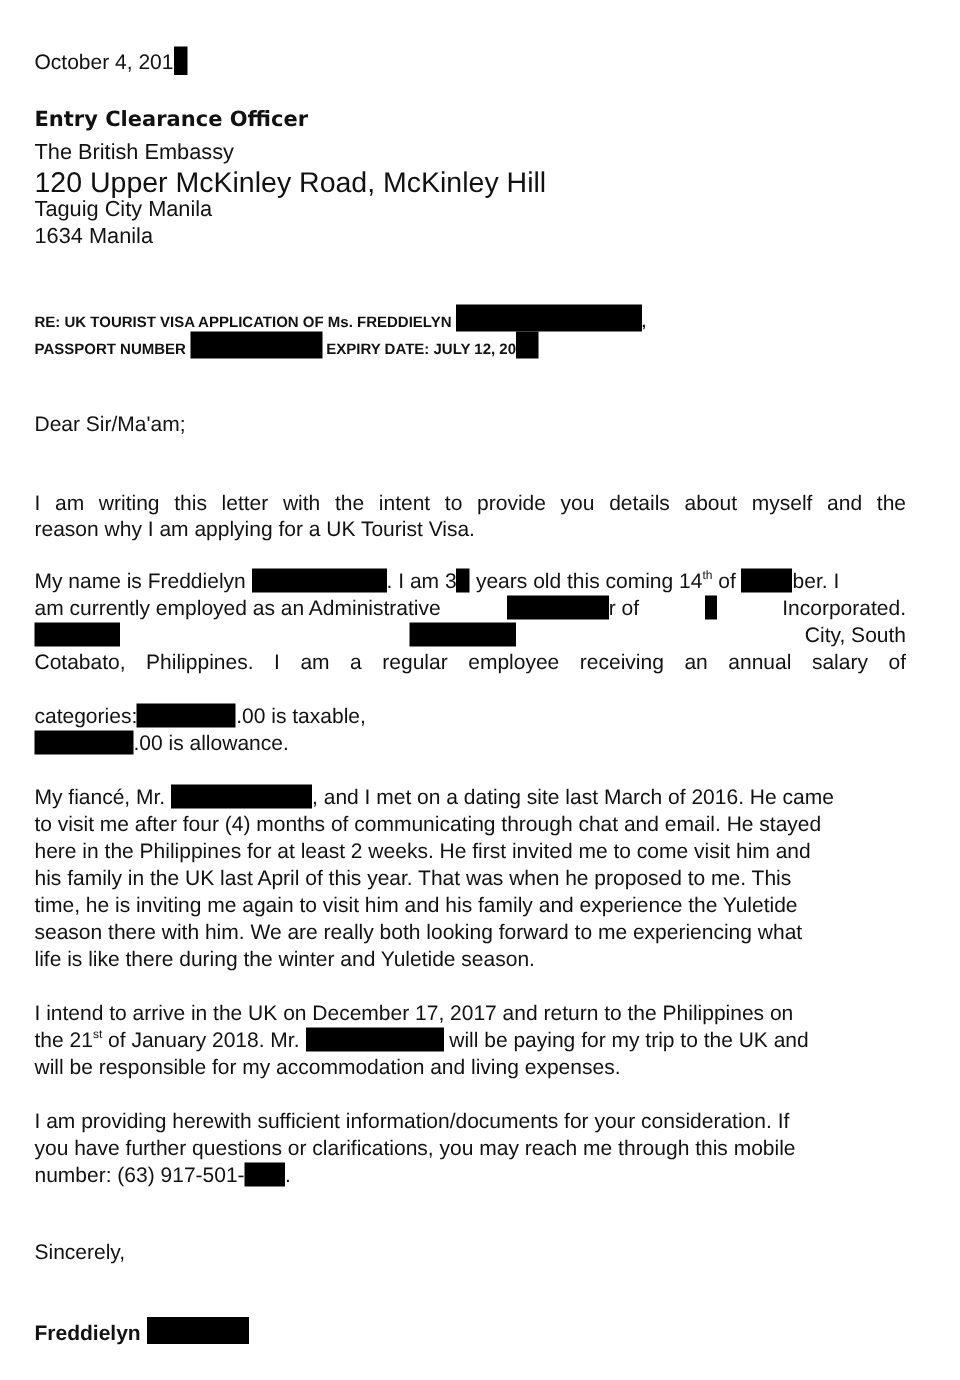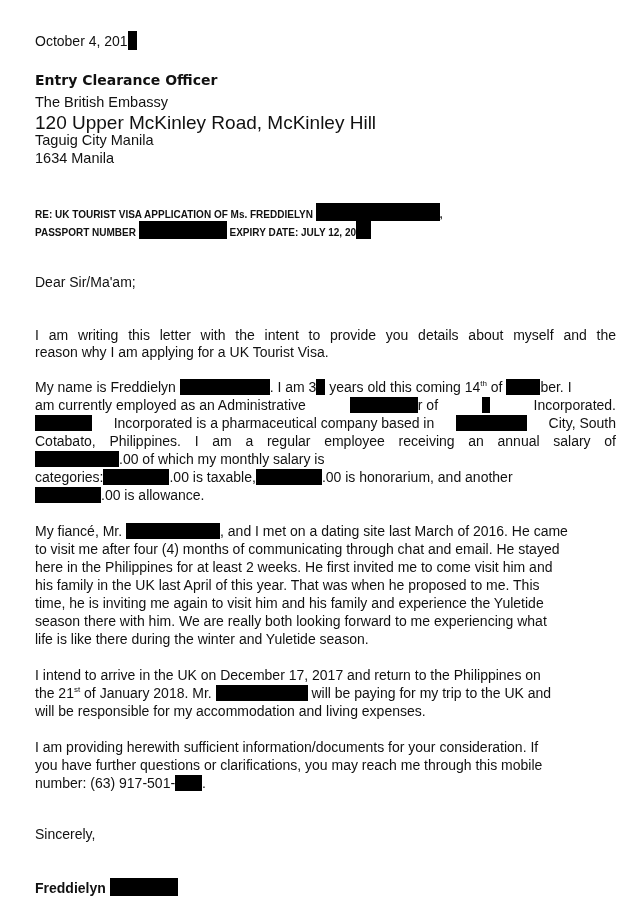--- a/index.html
+++ b/index.html
@@ -1,18 +1,18 @@
 <!DOCTYPE html>
 <html><head>
 <meta charset="utf-8">
 <style>
   html, body { margin: 0; padding: 0; background: #ffffff; }
   body { width: 640px; height: 920px; position: relative; overflow: hidden;
          font-family: "Liberation Sans", sans-serif; color: #111; }
-  .ln { position: absolute; left: 23px; white-space: nowrap; font-size: 14px; line-height: 17px; margin-left: 12px; }
+  .ln { position: absolute; left: 23px; white-space: nowrap; font-size: 14px; line-height: 17px; }
   .just { width: 581px; text-align: justify; text-align-last: justify; white-space: normal; }
   .bold-v { font-family: "DejaVu Sans", sans-serif; font-weight: bold; font-size: 14px; }
   .bold-a { font-weight: bold; font-size: 10px; }
   .red { display: inline-block; background: #000; height: 16px; vertical-align: -3px; }
   sup { font-size: 8px; line-height: 0; vertical-align: 6px; }
 </style>
 </head>
 <body>
 
 <div class="ln" style="top:31px;">
@@ -46,32 +46,29 @@
   <span class="red" style="width:34px;"></span><span>ber. I</span>
 </div>
 <div class="ln" style="top:397px;width:581px;display:flex;justify-content:space-between;gap:44px;">
   <span>am currently employed as an Administrative</span>
   <span><span class="red" style="width:68px;"></span><span>r of</span></span>
   <span class="red" style="width:57px;"></span>
   <span>Incorporated.</span>
 </div>
 <div class="ln" style="top:415px;width:581px;display:flex;justify-content:space-between;">
   <span class="red" style="width:57px;"></span>
-  <span>Incorporated is a pharmaceutical company based in</span>
   <span class="red" style="width:71px;"></span>
   <span>City, South</span>
 </div>
 <div class="ln just" style="top:433px;">Cotabato, Philippines. I am a regular employee receiving an annual salary of</div>
 <div class="ln" style="top:451px;width:581px;display:flex;justify-content:space-between;">
-  <span><span class="red" style="width:84px;"></span><span>.00 of which my monthly salary is</span></span>
 </div>
 <div class="ln" style="top:469px;width:581px;display:flex;justify-content:flex-start;">
   <span>categories:</span>
   <span><span class="red" style="width:66px;"></span><span>.00 is taxable,</span></span>
-  <span><span class="red" style="width:66px;"></span><span>.00 is honorarium, and another</span></span>
 </div>
 <div class="ln" style="top:487px;">
   <span class="red" style="width:66px;"></span><span>.00 is allowance.</span>
 </div>
 
 <div class="ln" style="top:523px;">
   <span>My fiancé, Mr.</span>
   <span class="red" style="width:94px;"></span><span>, and I met on a dating site last March of 2016. He came</span>
 </div>
 <div class="ln" style="top:541px;">to visit me after four (4) months of communicating through chat and email. He stayed</div>

